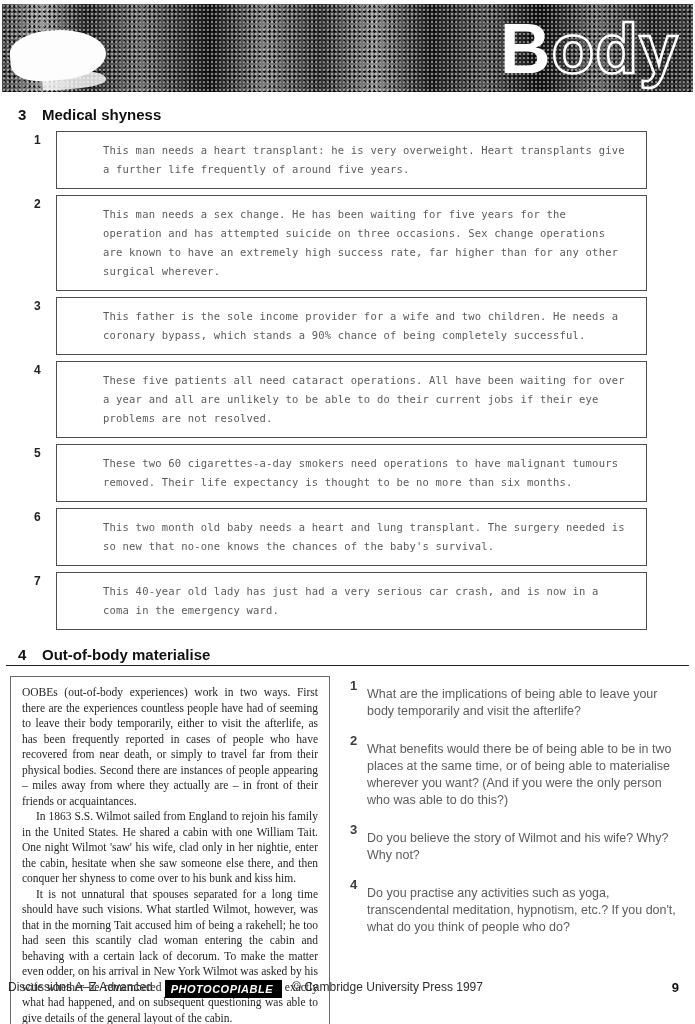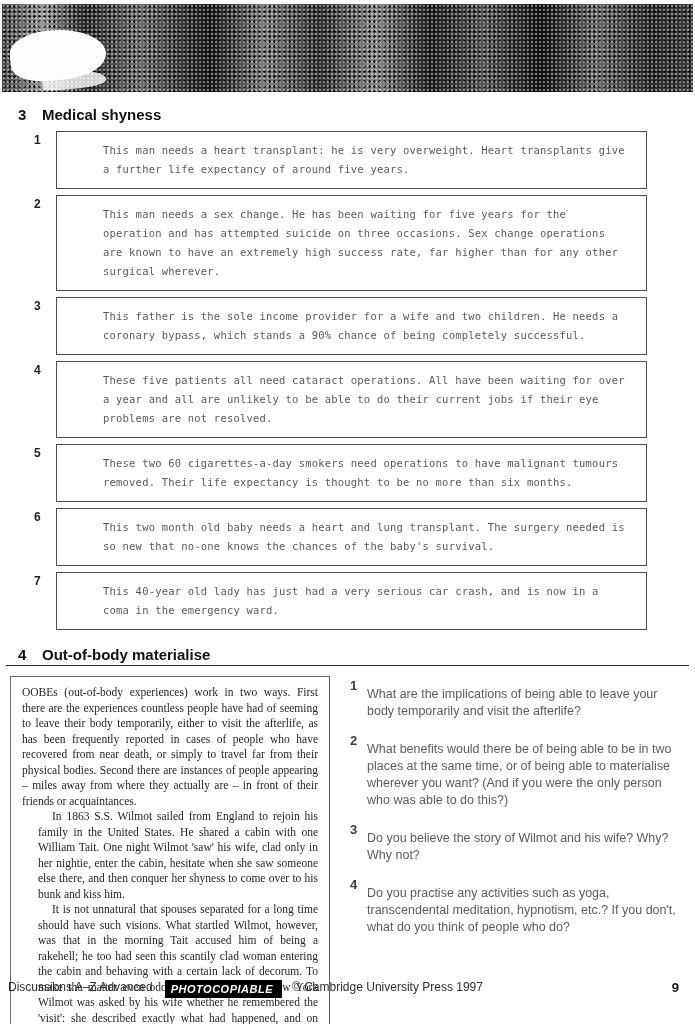--- a/index.html
+++ b/index.html
@@ -96,21 +96,21 @@
   .passage-box {
     width: 320px;
     border: 1px solid #6a6a6a;
     padding: 8px 11px 12px 11px;
     font-family: "Liberation Serif", serif;
     font-size: 11.5px;
     line-height: 15.5px;
     color: #262626;
     text-align: justify;
   }
-  .passage-box p + p { text-indent: 14px; margin-left: 16px; }
+  .passage-box p + p { text-indent: 14px; }
   .questions { flex: 1; padding-top: 2px; }
   .q-row { display: flex; margin-bottom: 13px; }
   .q-num {
     width: 17px;
     flex: 0 0 17px;
     font-weight: bold;
     font-size: 13px;
     color: #3c3c3c;
   }
   .q-text {
@@ -147,31 +147,34 @@
     color: #111;
   }
 </style>
 </head>
 <body>
 
 <div class="page">
 
   <div class="banner">
     <div class="banner-blob"></div>
+    <div class="banner-title">
+      <span class="solid">B</span><span class="outline">ody</span>
+    </div>
   </div>
 
   <div class="sec-head">
     <span class="sec-num">3</span>
     <span>Medical shyness</span>
   </div>
 
   <div class="boxes">
     <div class="box-row">
       <div class="box-num">1</div>
-      <div class="tw-box">This man needs a heart transplant: he is very overweight.  Heart transplants give a further life expectancy of around five years.</div>
+      <div class="tw-box">This man needs a heart transplant: he is very overweight.  Heart transplants give a further life frequently of around five years.</div>
     </div>
     <div class="box-row">
       <div class="box-num">2</div>
       <div class="tw-box">This man needs a sex change.  He has been waiting for five years for the operation and has attempted suicide on three occasions.  Sex change operations are known to have an extremely high success rate, far higher than for any other surgical wherever.</div>
     </div>
     <div class="box-row">
       <div class="box-num">3</div>
       <div class="tw-box">This father is the sole income provider for a wife and two children. He needs a coronary bypass, which stands a 90% chance of being completely successful.</div>
     </div>
     <div class="box-row">

